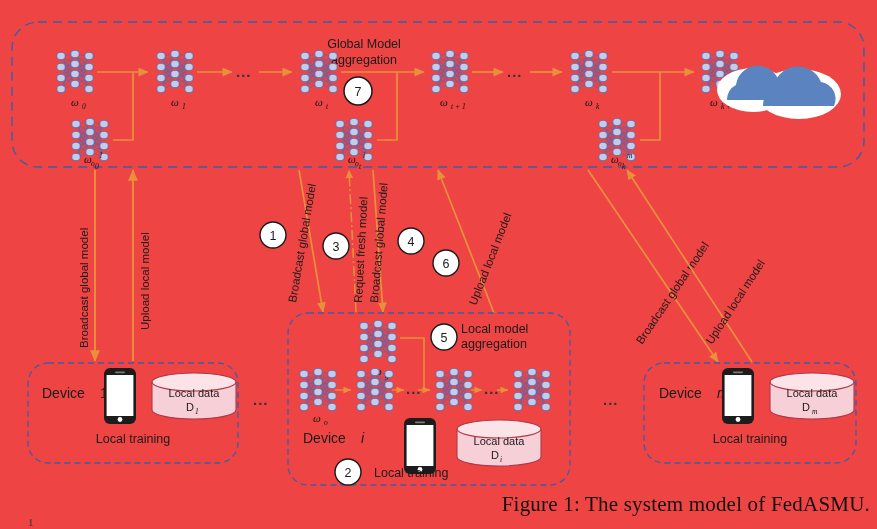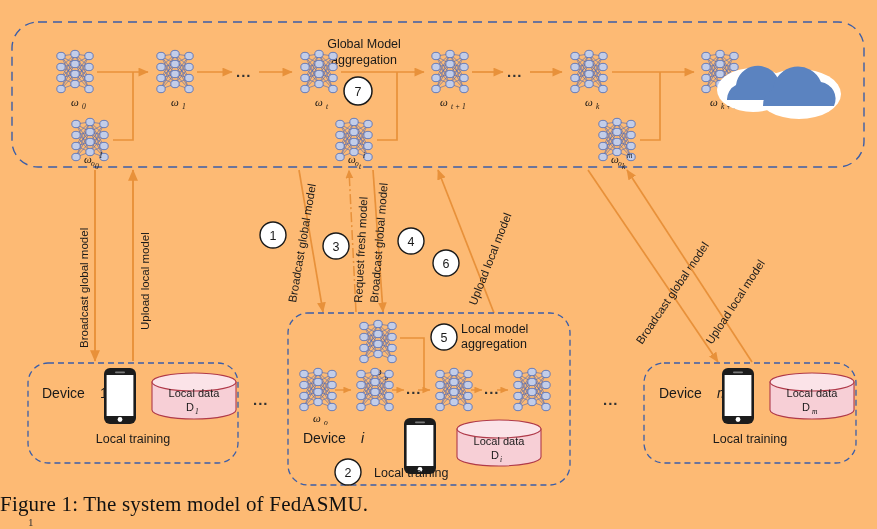--- a/index.html
+++ b/index.html
@@ -8,38 +8,39 @@
     background: #ffffff;
   }
   body {
     font-family: "Liberation Sans", sans-serif;
     color: #1a1a1a;
   }
   #figure-root {
     position: relative;
     width: 877px;
     height: 529px;
-    background: #fdba74;
+    background: #ef4444;
     overflow: hidden;
   }
   #diagram-svg {
     position: absolute;
     left: 0;
     top: 0;
   }
   .caption {
     position: absolute;
     left: 0;
     top: 492px;
     width: 830px;
-    text-align: left;
+    text-align: right;
     font-family: "Liberation Serif", serif;
     font-size: 21px;
     color: #111;
     letter-spacing: 0.2px;
+    padding-left: 40px;
   }
   .page-num {
     position: absolute;
     left: 28px;
     top: 516px;
     font-family: "Liberation Serif", serif;
     font-size: 11px;
     color: #333;
   }
   svg text { font-family: "Liberation Sans", sans-serif; }

